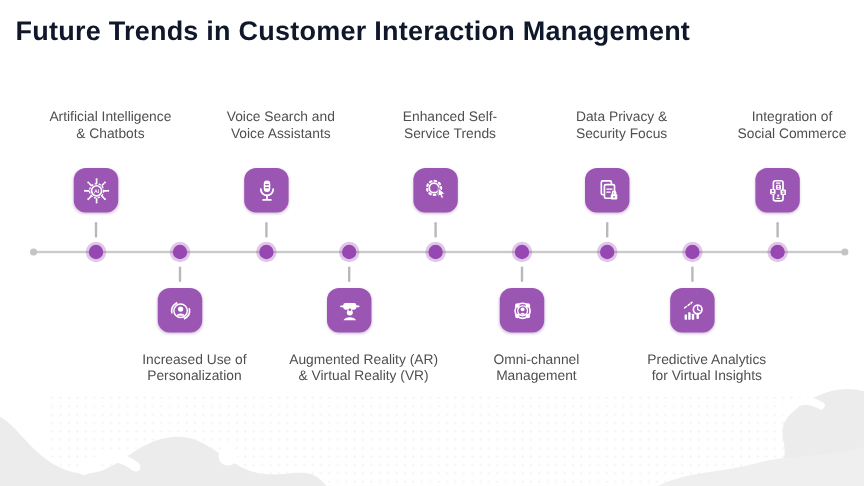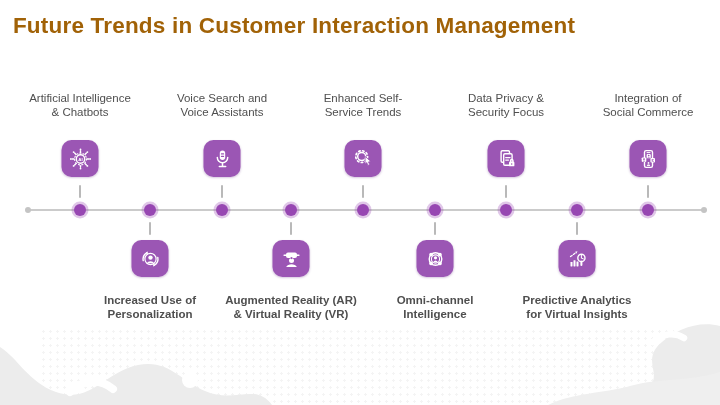--- a/index.html
+++ b/index.html
@@ -3,43 +3,43 @@
 <meta charset="utf-8">
 <style>
   html,body{margin:0;padding:0;background:#fff;}
   #canvas{
     position:relative;width:720px;height:405px;overflow:hidden;
     background:#ffffff;font-family:"Liberation Sans",sans-serif;
   }
   
   .title{
     position:absolute;top:13px;left:0;width:588px;text-align:center;
-    font-size:22.5px;font-weight:700;color:#a16207;letter-spacing:.2px;
+    font-size:22.5px;font-weight:700;color:#0f172a;letter-spacing:.2px;
   }
   
   .dots-texture{
     position:absolute;left:40px;top:328px;width:680px;height:77px;
     background:radial-gradient(#ebebeb 1px, transparent 1.1px);
     background-size:7px 7px;opacity:.55;
   }
   
   .blobs{position:absolute;left:0;bottom:0;width:720px;height:85px;}
   
   .tl-line{position:absolute;left:28px;top:209px;width:676px;height:2px;background:#cbcbcb;}
   .tl-end{position:absolute;top:207px;width:6px;height:6px;border-radius:50%;background:#c4c4c4;}
   .tl-end.left{left:25px;} .tl-end.right{left:701px;}
   
   .item{position:absolute;top:0;height:405px;width:0;}
   .item > *{position:absolute;left:0;transform:translateX(-50%);}
   .label{
     width:160px;text-align:center;font-size:11.5px;line-height:13.5px;
-    color:#4f4f4f;white-space:pre-line;
+    color:#4f4f4f;white-space:pre-line;margin-left:12px;
   }
   .item.top .label{top:92px;}
-  .item.bottom .label{top:294px;font-weight:bold;}
+  .item.bottom .label{top:294px;}
   .iconbox{
     width:37px;height:37px;border-radius:10px;background:#9b56b4;
     display:flex;align-items:center;justify-content:center;
     box-shadow:0 1px 2px rgba(100,40,130,.25);
   }
   .item.top .iconbox{top:140px;}
   .item.bottom .iconbox{top:240px;}
   .tick{width:2px;height:13px;background:#b9b9b9;border-radius:1px;}
   .item.top .tick{top:185px;}
   .item.bottom .tick{top:222px;}
@@ -164,21 +164,21 @@
         <circle cx="10.2" cy="9.6" r="5.9" stroke-width="1.7" stroke-dasharray="1.5 2.5"></circle>
         <path d="M13.6,9.8 l0,7.4 1.6,-1.7 1.2,2.9 1.8,-0.8 -1.2,-2.7 2.3,-0.3 z" fill="#fff" stroke="#9b56b4" stroke-width="0.8" stroke-linejoin="round"></path>
       </svg>
     </div>
     <div class="tick"></div>
     <div class="dot"></div>
   </div>
 
   <div class="item bottom" style="left:435px">
     <div class="label">Omni-channel
-Intelligence</div>
+Management</div>
     <div class="iconbox">
       <svg width="24" height="24" viewBox="0 0 24 24" fill="none" stroke="#fff" stroke-width="1.4" stroke-linecap="round">
         <circle cx="12" cy="12" r="6.3"></circle>
         <circle cx="7.6" cy="7.6" r="1.9" fill="#fff" stroke="none"></circle>
         <circle cx="16.4" cy="7.6" r="1.9" fill="#fff" stroke="none"></circle>
         <circle cx="7.6" cy="16.4" r="1.9" fill="#fff" stroke="none"></circle>
         <circle cx="16.4" cy="16.4" r="1.9" fill="#fff" stroke="none"></circle>
         <circle cx="12" cy="12" r="4.1" stroke-width="1.1"></circle>
         <circle cx="12" cy="10.8" r="1.6" fill="#fff" stroke="none"></circle>
         <path d="M9.5,15.2 q2.5,-3.2 5,0 z" fill="#fff" stroke="none"></path>

